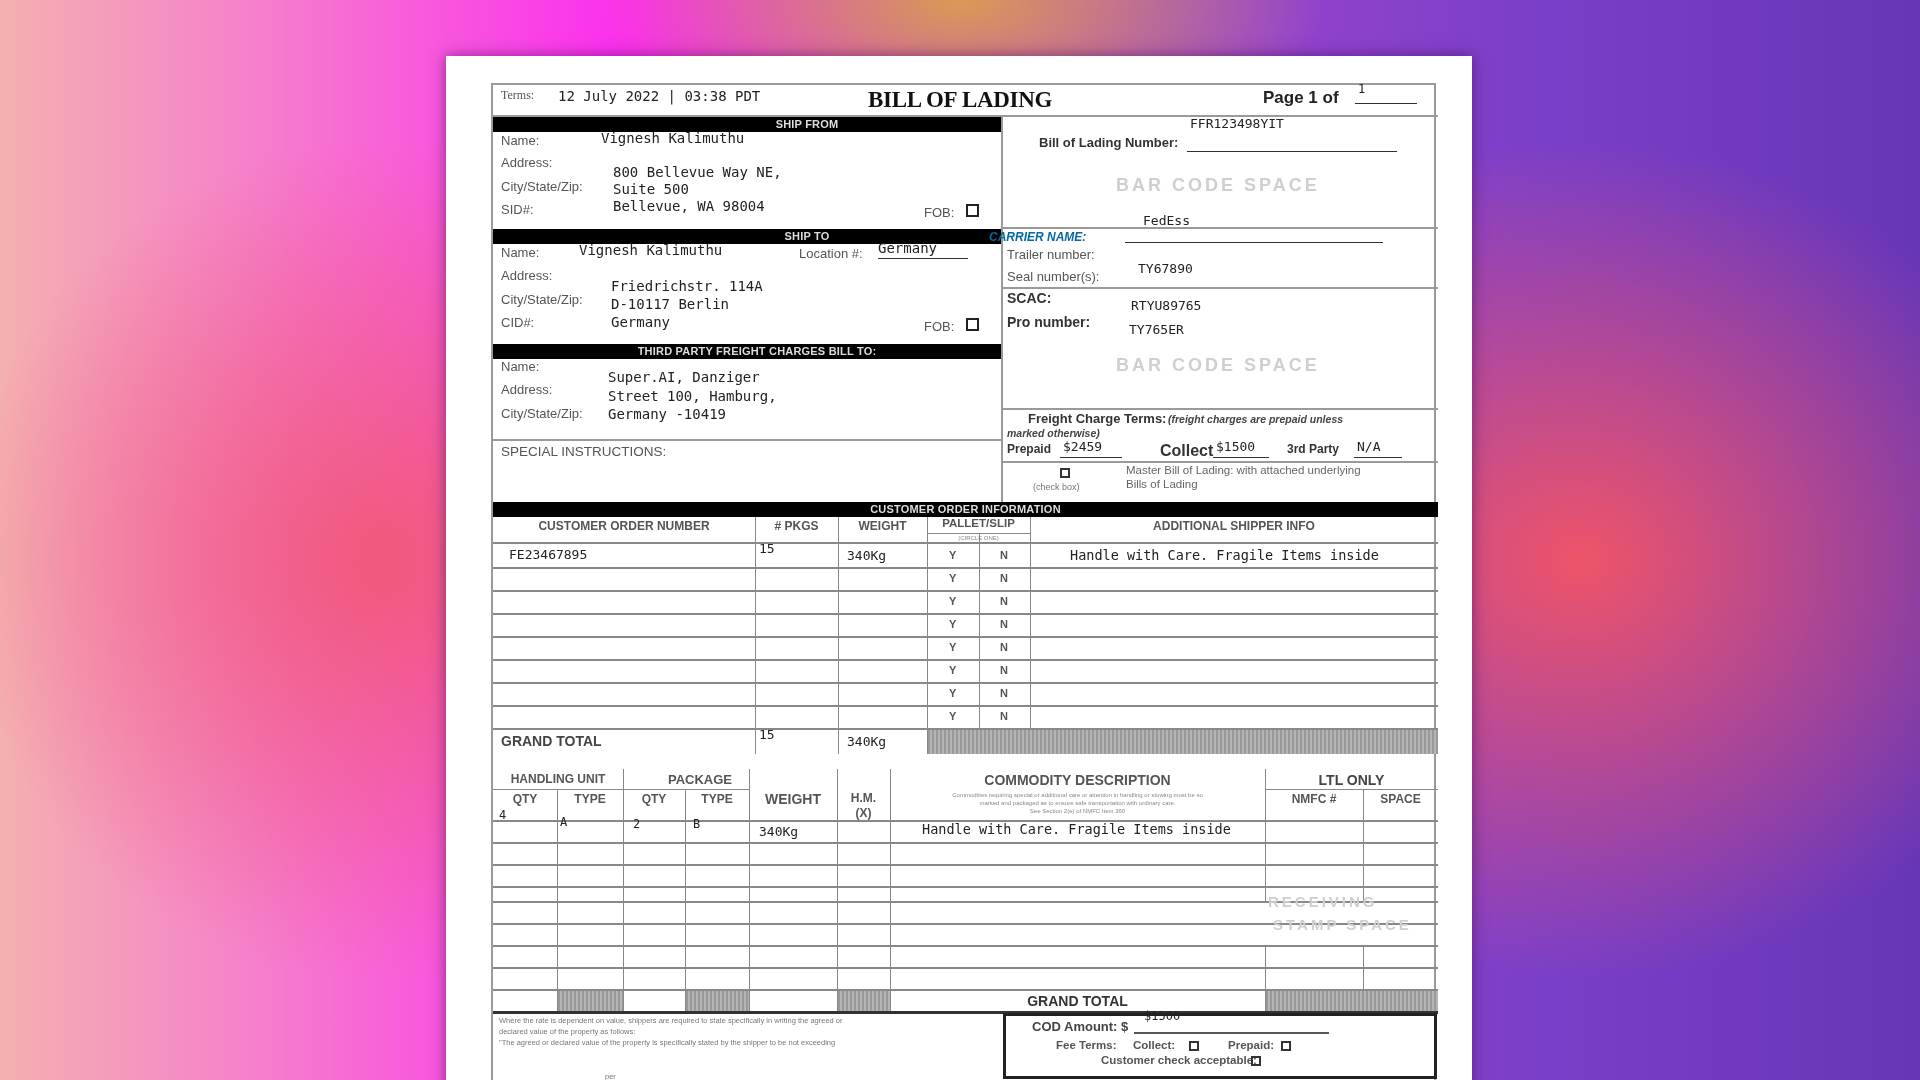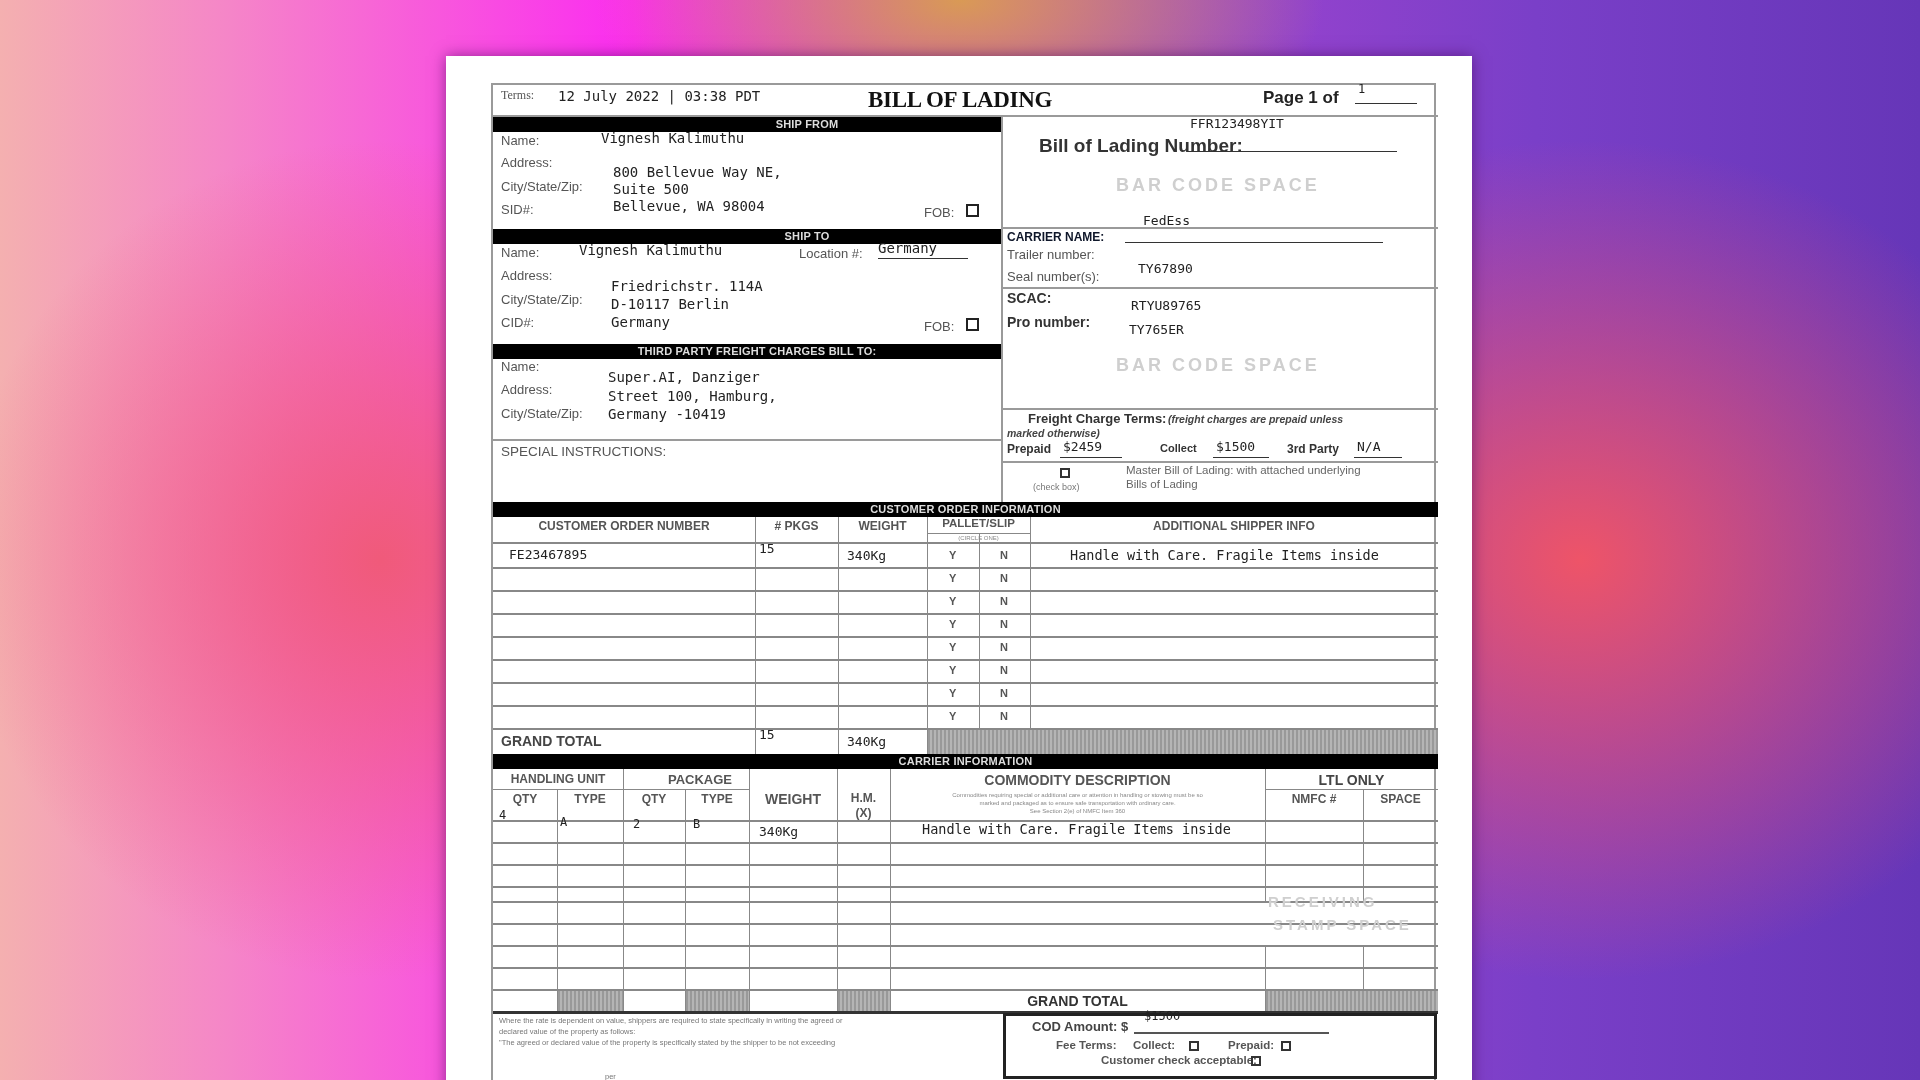--- a/index.html
+++ b/index.html
@@ -92,47 +92,47 @@
   <div class="abs lbl" style="left:8px;top:321px;">City/State/Zip:</div>
   <div class="abs mono" style="left:115px;top:284px;font-size:14px;">Super.AI, Danziger</div>
   <div class="abs mono" style="left:115px;top:303px;font-size:14px;">Street 100, Hamburg,</div>
   <div class="abs mono" style="left:115px;top:321px;font-size:14px;">Germany -10419</div>
   <div class="hline" style="left:0;top:354px;width:508px;"></div>
 
   <div class="abs lbl" style="left:8px;top:359px;font-size:13.5px;">SPECIAL INSTRUCTIONS:</div>
   <div class="abs" style="left:4px;top:376px;width:500px;height:38px;"></div>
 
   <div class="abs mono" style="left:697px;top:31px;font-size:13px;">FFR123498YIT</div>
-  <div class="abs" style="left:514px;top:50px;font-size:19px;font-weight:bold;color:#333;padding-left:32px;">Bill of Lading Number:</div>
+  <div class="abs" style="left:514px;top:50px;font-size:13px;font-weight:bold;color:#333;padding-left:32px;">Bill of Lading Number:</div>
   <div class="underline" style="left:694px;top:66px;width:210px;"></div>
   <div class="ghost" style="left:623px;top:90px;">BAR CODE SPACE</div>
   <div class="abs mono" style="left:650px;top:128px;font-size:13px;">FedEss</div>
   <div class="hline" style="left:510px;top:142px;width:435px;"></div>
 
-  <div class="abs" style="left:514px;top:145px;font-size:12px;font-weight:bold;color:#0f172a;">CARRIER NAME:</div>
+  <div class="abs" style="left:496px;top:145px;font-size:12px;font-weight:bold;color:#0369a1;font-style:italic;">CARRIER NAME:</div>
   <div class="underline" style="left:632px;top:157px;width:258px;"></div>
   <div class="abs lbl" style="left:514px;top:162px;">Trailer number:</div>
   <div class="abs lbl" style="left:514px;top:184px;">Seal number(s):</div>
   <div class="abs mono" style="left:645px;top:176px;font-size:13px;">TY67890</div>
   <div class="hline" style="left:510px;top:202px;width:435px;"></div>
 
   <div class="abs" style="left:514px;top:205px;font-size:14px;font-weight:bold;color:#333;">SCAC:</div>
   <div class="abs mono" style="left:638px;top:213px;font-size:13px;">RTYU89765</div>
   <div class="abs" style="left:514px;top:229px;font-size:14px;font-weight:bold;color:#333;">Pro number:</div>
   <div class="abs mono" style="left:636px;top:237px;font-size:13px;">TY765ER</div>
   <div class="ghost" style="left:623px;top:270px;">BAR CODE SPACE</div>
   <div class="hline" style="left:510px;top:323px;width:435px;"></div>
 
   <div class="abs" style="left:514px;top:326px;font-size:13px;font-weight:bold;color:#333;padding-left:21px;">Freight Charge Terms:</div>
   <div class="abs" style="left:675px;top:328px;font-size:10.5px;font-weight:bold;font-style:italic;color:#444;">(freight charges are prepaid unless</div>
   <div class="abs" style="left:514px;top:342px;font-size:10.5px;font-weight:bold;font-style:italic;color:#444;">marked otherwise)</div>
   <div class="abs" style="left:514px;top:357px;font-size:12px;font-weight:bold;color:#333;">Prepaid</div>
   <div class="abs mono" style="left:570px;top:354px;font-size:13px;">$2459</div>
   <div class="underline" style="left:567px;top:372px;width:62px;"></div>
-  <div class="abs" style="left:667px;top:357px;font-size:11px;font-weight:bold;color:#333;">Collect</div>
+  <div class="abs" style="left:667px;top:357px;font-size:16px;font-weight:bold;color:#333;">Collect</div>
   <div class="abs mono" style="left:723px;top:354px;font-size:13px;">$1500</div>
   <div class="underline" style="left:720px;top:372px;width:56px;"></div>
   <div class="abs" style="left:794px;top:357px;font-size:12px;font-weight:bold;color:#333;">3rd Party</div>
   <div class="abs mono" style="left:864px;top:354px;font-size:13px;">N/A</div>
   <div class="underline" style="left:861px;top:372px;width:48px;"></div>
   <div class="hline" style="left:510px;top:376px;width:435px;"></div>
 
   <div class="chk-sm" style="left:567px;top:383px;"></div>
   <div class="abs" style="left:540px;top:397px;font-size:9px;color:#777;">(check box)</div>
   <div class="abs" style="left:633px;top:379px;font-size:11.5px;color:#666;">Master Bill of Lading: with attached underlying</div>
@@ -186,21 +186,20 @@
     <div class="yn" style="left:507px;top:170px;">N</div>
     <div class="yn" style="left:456px;top:193px;">Y</div>
     <div class="yn" style="left:507px;top:193px;">N</div>
 
     <div class="abs" style="left:8px;top:216px;font-size:14px;font-weight:bold;color:#444;">GRAND TOTAL</div>
     <div class="abs mono" style="left:266px;top:210px;font-size:13px;">15</div>
     <div class="abs mono" style="left:354px;top:217px;font-size:13px;">340Kg</div>
     <div class="shade" style="left:435px;top:213px;width:510px;height:24px;"></div>
   </div>
 
-  <div class="bar" style="left:0;top:669px;width:945px;">CARRIER INFORMATION</div>
   <div class="abs" style="left:0;top:684px;width:945px;height:242px;">
 
     <div class="thin-v" style="left:64px;top:20px;height:222px;"></div>
     <div class="thin-v" style="left:130px;top:0;height:242px;"></div>
     <div class="thin-v" style="left:192px;top:20px;height:222px;"></div>
     <div class="thin-v" style="left:256px;top:0;height:242px;"></div>
     <div class="thin-v" style="left:344px;top:0;height:242px;"></div>
     <div class="thin-v" style="left:397px;top:0;height:242px;"></div>
     <div class="thin-v" style="left:772px;top:0;height:132px;"></div>
     <div class="thin-v" style="left:772px;top:176px;height:66px;"></div>

